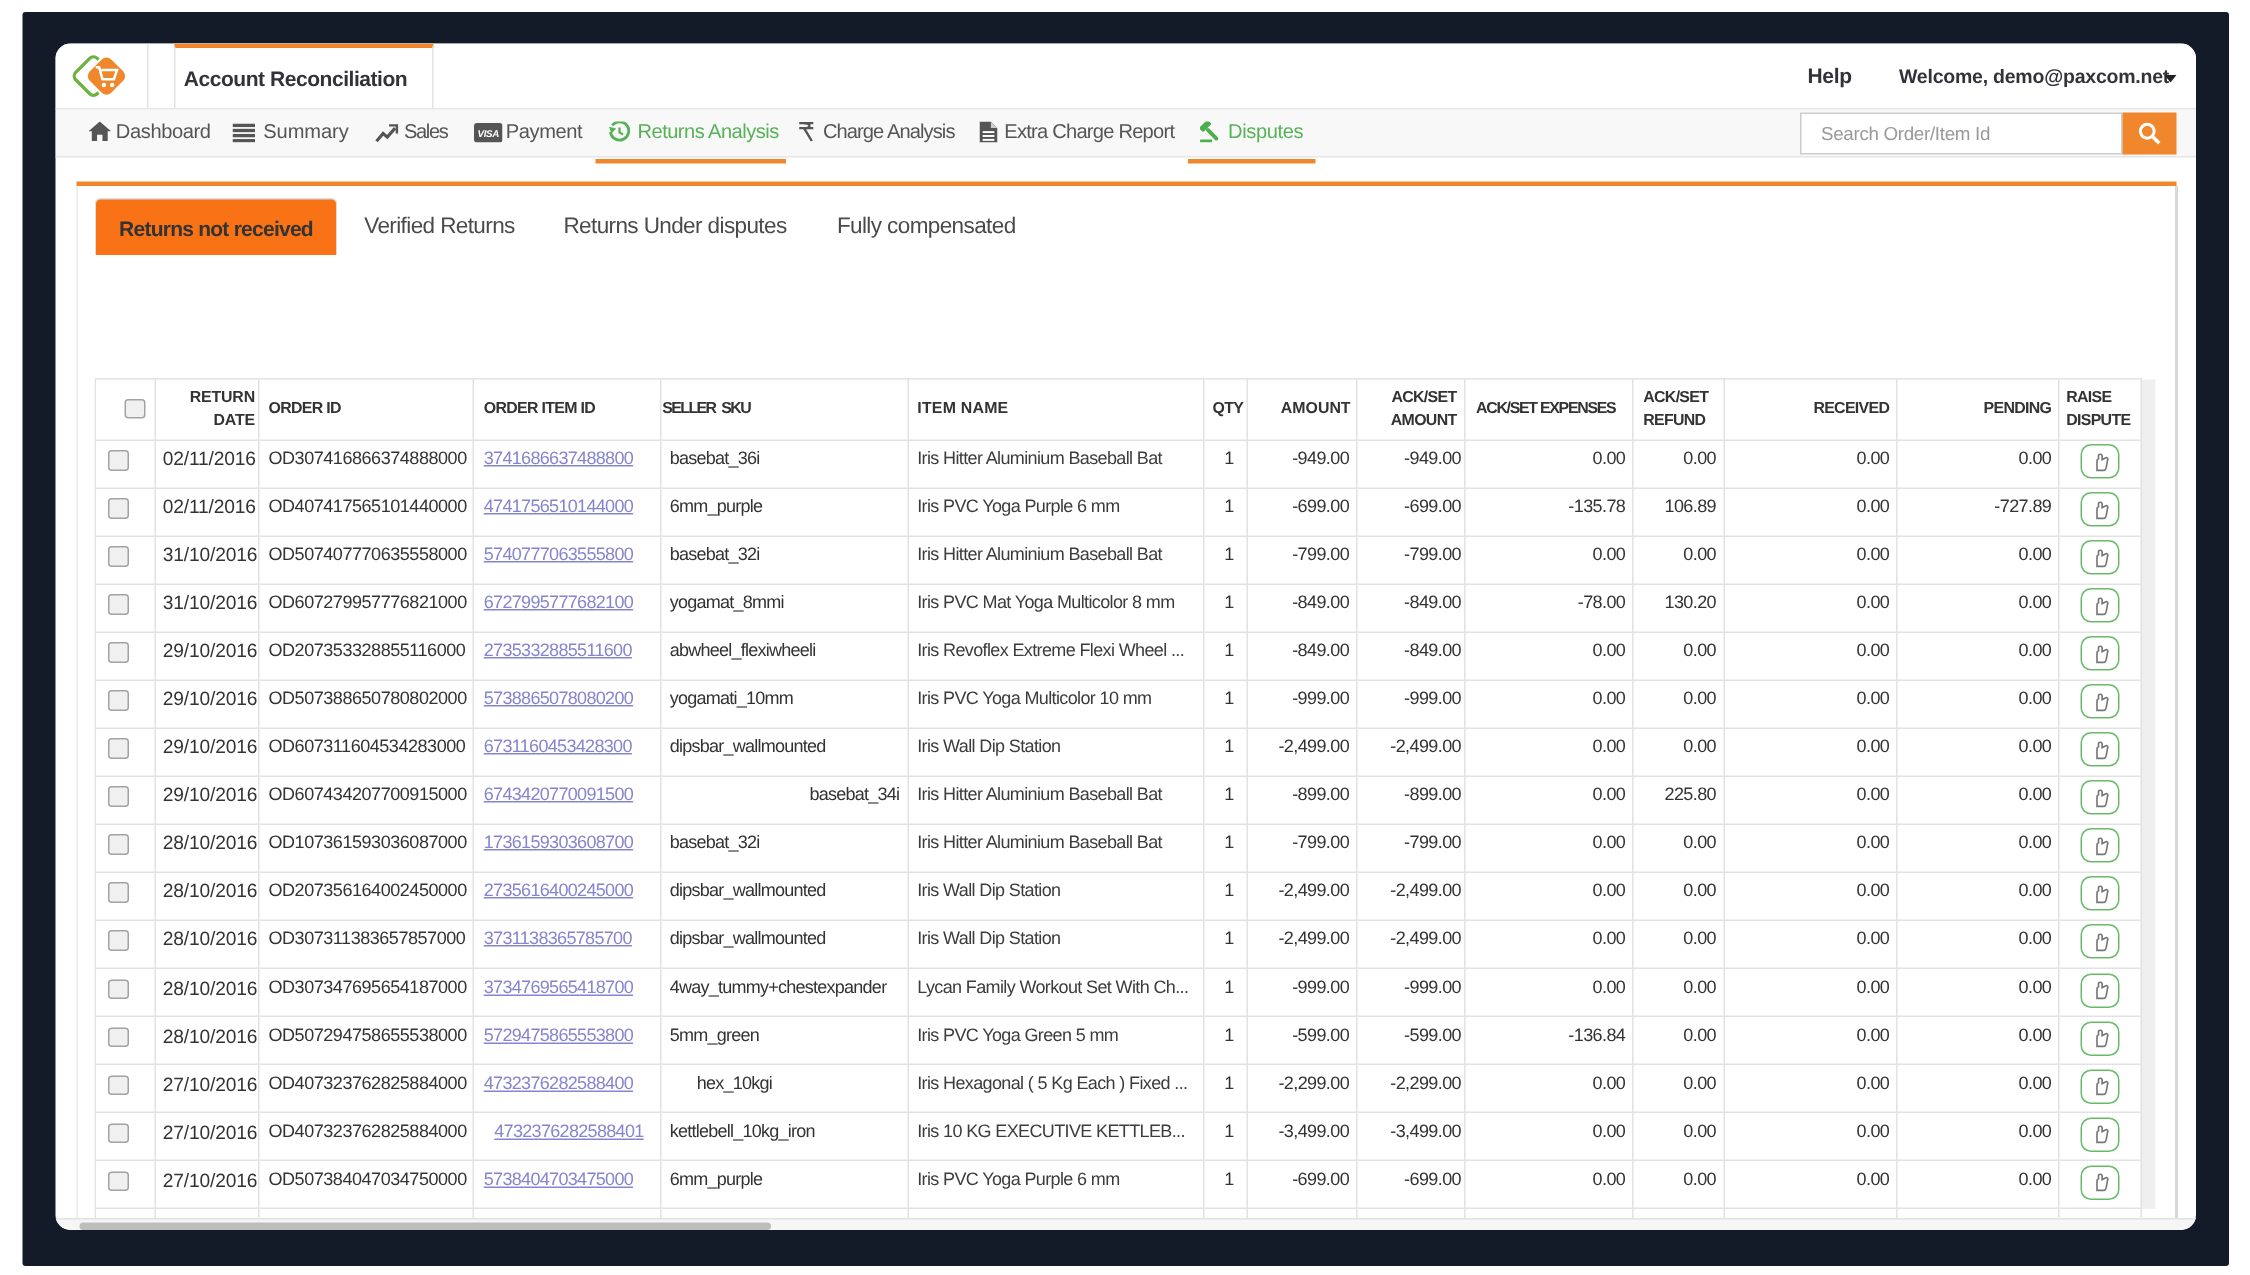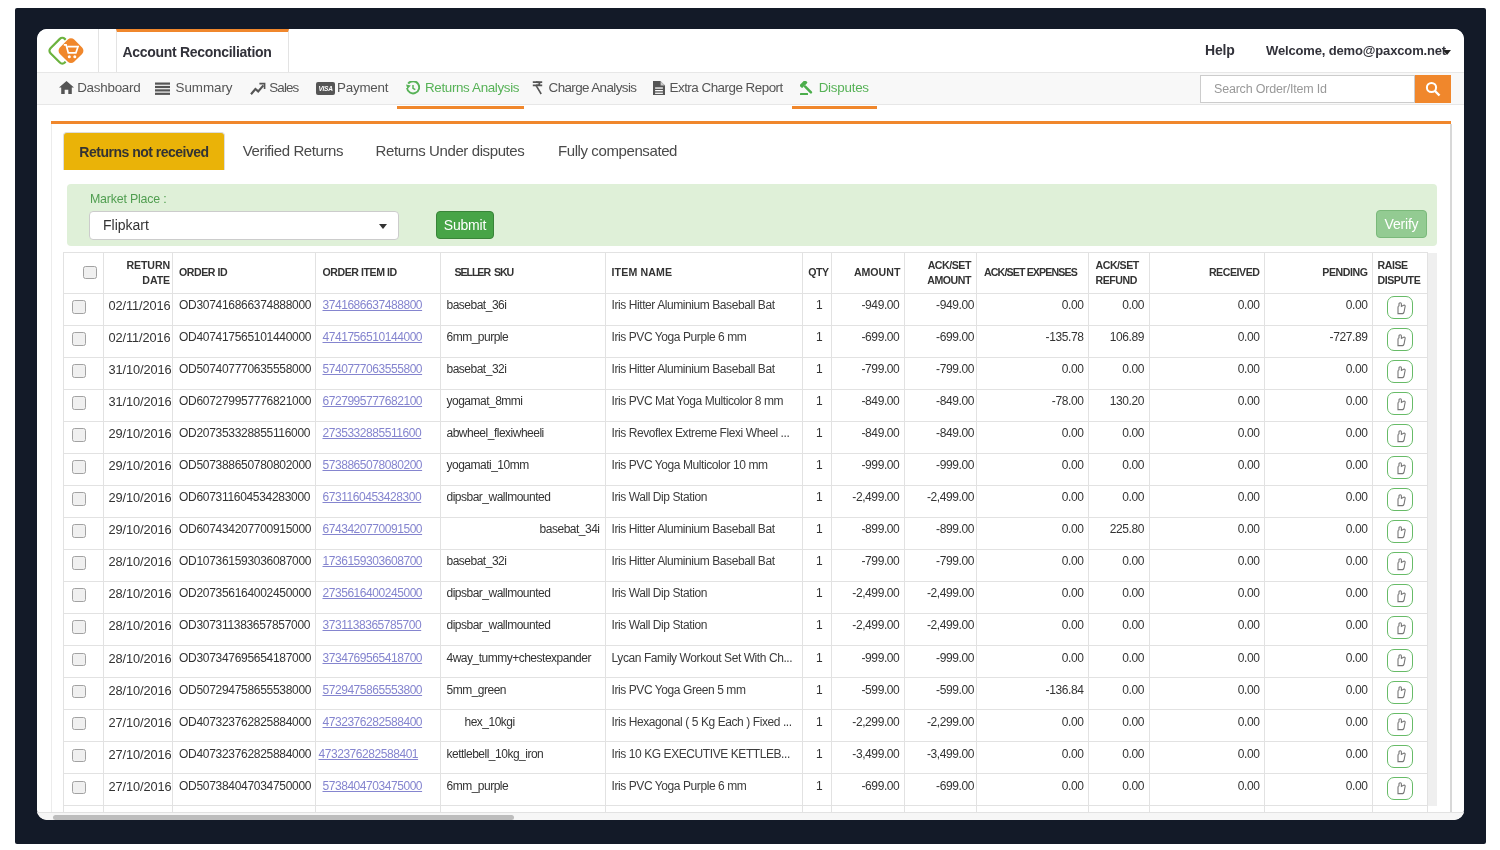--- a/index.html
+++ b/index.html
@@ -24,21 +24,21 @@
   .searchbox { position:absolute; left:1163px; top:46px; width:215px; height:28px; border:1px solid #ccc; border-radius:0; background:#fff; font-size:12.5px; color:#999; line-height:26px; padding-left:13px; letter-spacing:-0.2px; }
   .searchbtn { position:absolute; left:1378px; top:46px; width:36px; height:28px; background:#f0872c; }
 
   
   .panel-top { position:absolute; left:14px; top:91.5px; width:1400px; height:3px; background:#f0872c; }
   .panel-left { position:absolute; left:14px; top:94.5px; width:1px; height:689px; background:#ececec; }
   .panel-right { position:absolute; left:1413px; top:94.5px; width:1.5px; height:689px; background:#d8d8d8; }
 
   
   .rtab { position:absolute; top:102.6px; height:38px; line-height:38px; font-size:15px; color:#4a4a4a; text-align:center; letter-spacing:-0.4px; }
-  .rtab-active { position:absolute; left:26px; top:102.6px; width:162px; height:38px; border:1px solid #ddd; border-bottom:none; border-radius:4px 4px 0 0; background:#eab308; line-height:38px; font-size:14px; font-weight:bold; color:#333; text-align:center; letter-spacing:-0.5px; }
+  .rtab-active { position:absolute; left:26px; top:102.6px; width:162px; height:38px; border:1px solid #ddd; border-bottom:none; border-radius:4px 4px 0 0; background:#f97316; line-height:38px; font-size:14px; font-weight:bold; color:#333; text-align:center; letter-spacing:-0.5px; }
 
   
   .greenpanel { position:absolute; left:30px; top:154.5px; width:1370px; height:62.5px; background:#dff0d8; border-radius:4px; }
   .mplabel { position:absolute; left:23px; top:8px; font-size:12.4px; color:#509e50; letter-spacing:-0.2px; }
   .mpselect { position:absolute; left:22px; top:27.5px; width:310px; height:29px; background:#fff; border:1px solid #ccc; border-radius:4px; font-size:14px; color:#333; line-height:27px; padding-left:13px; }
   .caret { position:absolute; right:11px; top:12px; width:0; height:0; border-left:4.5px solid transparent; border-right:4.5px solid transparent; border-top:5px solid #333; }
   .submitbtn { position:absolute; left:369px; top:27.5px; width:58px; height:28px; background:#47a447; border:1px solid #398439; border-radius:4px; color:#fff; font-size:14px; text-align:center; line-height:26px; letter-spacing:-0.2px; }
   .verifybtn { position:absolute; right:10px; top:26.5px; width:51px; height:28px; background:#93cb92; border:1px solid #7ab97a; border-radius:4px; color:#fff; font-size:14px; text-align:center; line-height:26px; letter-spacing:-0.2px; }
 
   
@@ -142,26 +142,20 @@
 
   <div class="panel-top"></div>
   <div class="panel-left"></div>
   <div class="panel-right"></div>
 
   <div class="rtab-active">Returns not received</div>
   <div class="rtab" style="left:188px;width:136px;">Verified Returns</div>
   <div class="rtab" style="left:324px;width:178px;">Returns Under disputes</div>
   <div class="rtab" style="left:502px;width:157px;">Fully compensated</div>
 
-  <div class="greenpanel">
-    <div class="mplabel">Market Place :</div>
-    <div class="mpselect">Flipkart<div class="caret"></div></div>
-    <div class="submitbtn">Submit</div>
-    <div class="verifybtn">Verify</div>
-  </div>
 
   <div class="tablewrap">
     <table id="dt">
         <colgroup>
           <col style="width:39.5px">
           <col style="width:69.5px">
           <col style="width:142.5px">
           <col style="width:125px">
           <col style="width:165px">
           <col style="width:197.8px">
@@ -175,21 +169,21 @@
           <col style="width:55px">
         </colgroup>
         <tbody>
           <tr>
  <th>
               <div class="cb"></div>
             </th>
  <th class="tr" style="padding-right:2px;letter-spacing:-0.1px;">RETURN<br>DATE</th>
  <th class="tl" style="padding-left:6px;">ORDER ID</th>
  <th class="tl" style="padding-left:7px;">ORDER ITEM ID</th>
- <th class="tl" style="padding-left:14px;letter-spacing:-1.05px;word-spacing:2px;">SELLER SKU</th>
+ <th class="tl" style="padding-left:1px;letter-spacing:-1.05px;word-spacing:2px;">SELLER SKU</th>
  <th class="tl" style="padding-left:6px;letter-spacing:0.15px;">ITEM NAME</th>
  <th class="tr">QTY</th>
  <th class="tr" style="padding-right:4px;letter-spacing:0;">AMOUNT</th>
  <th class="tr">ACK/SET<br>AMOUNT</th>
  <th class="tl" style="padding-left:7px;letter-spacing:-0.85px;">ACK/SET EXPENSES</th>
  <th class="tl" style="padding-left:6px;">ACK/SET<br>REFUND</th>
  <th class="tr">RECEIVED</th>
  <th class="tr">PENDING</th>
  <th class="tl" style="padding-left:4px;">RAISE<br>DISPUTE</th>
 </tr>
@@ -528,21 +522,21 @@
                 </svg>
               </div>
             </td>
   </tr>
           <tr>
    <td>
               <div class="cb"></div>
             </td>
    <td class="tr" style="padding-right:2px;font-size:12.8px;letter-spacing:-0.1px;">27/10/2016</td>
    <td class="tl oid">OD407323762825884000</td>
-   <td class="tl link" style="padding-left:3px;"><a href="#">4732376282588401</a></td>
+   <td class="tl link" style="padding-left:14px;"><a href="#">4732376282588401</a></td>
    <td class="tl sku" style="padding-left:6px;">kettlebell_10kg_iron</td>
    <td class="tl name" style="padding-left:6px;">Iris 10 KG EXECUTIVE KETTLEB...</td>
    <td class="tr num" style="padding-right:9px;">1</td>
    <td class="tr num">-3,499.00</td>
    <td class="tr num" style="padding-right:2px;">-3,499.00</td>
    <td class="tr num">0.00</td>
    <td class="tr num">0.00</td>
    <td class="tr num">0.00</td>
    <td class="tr num">0.00</td>
    <td style="padding-top:2.5px;">

